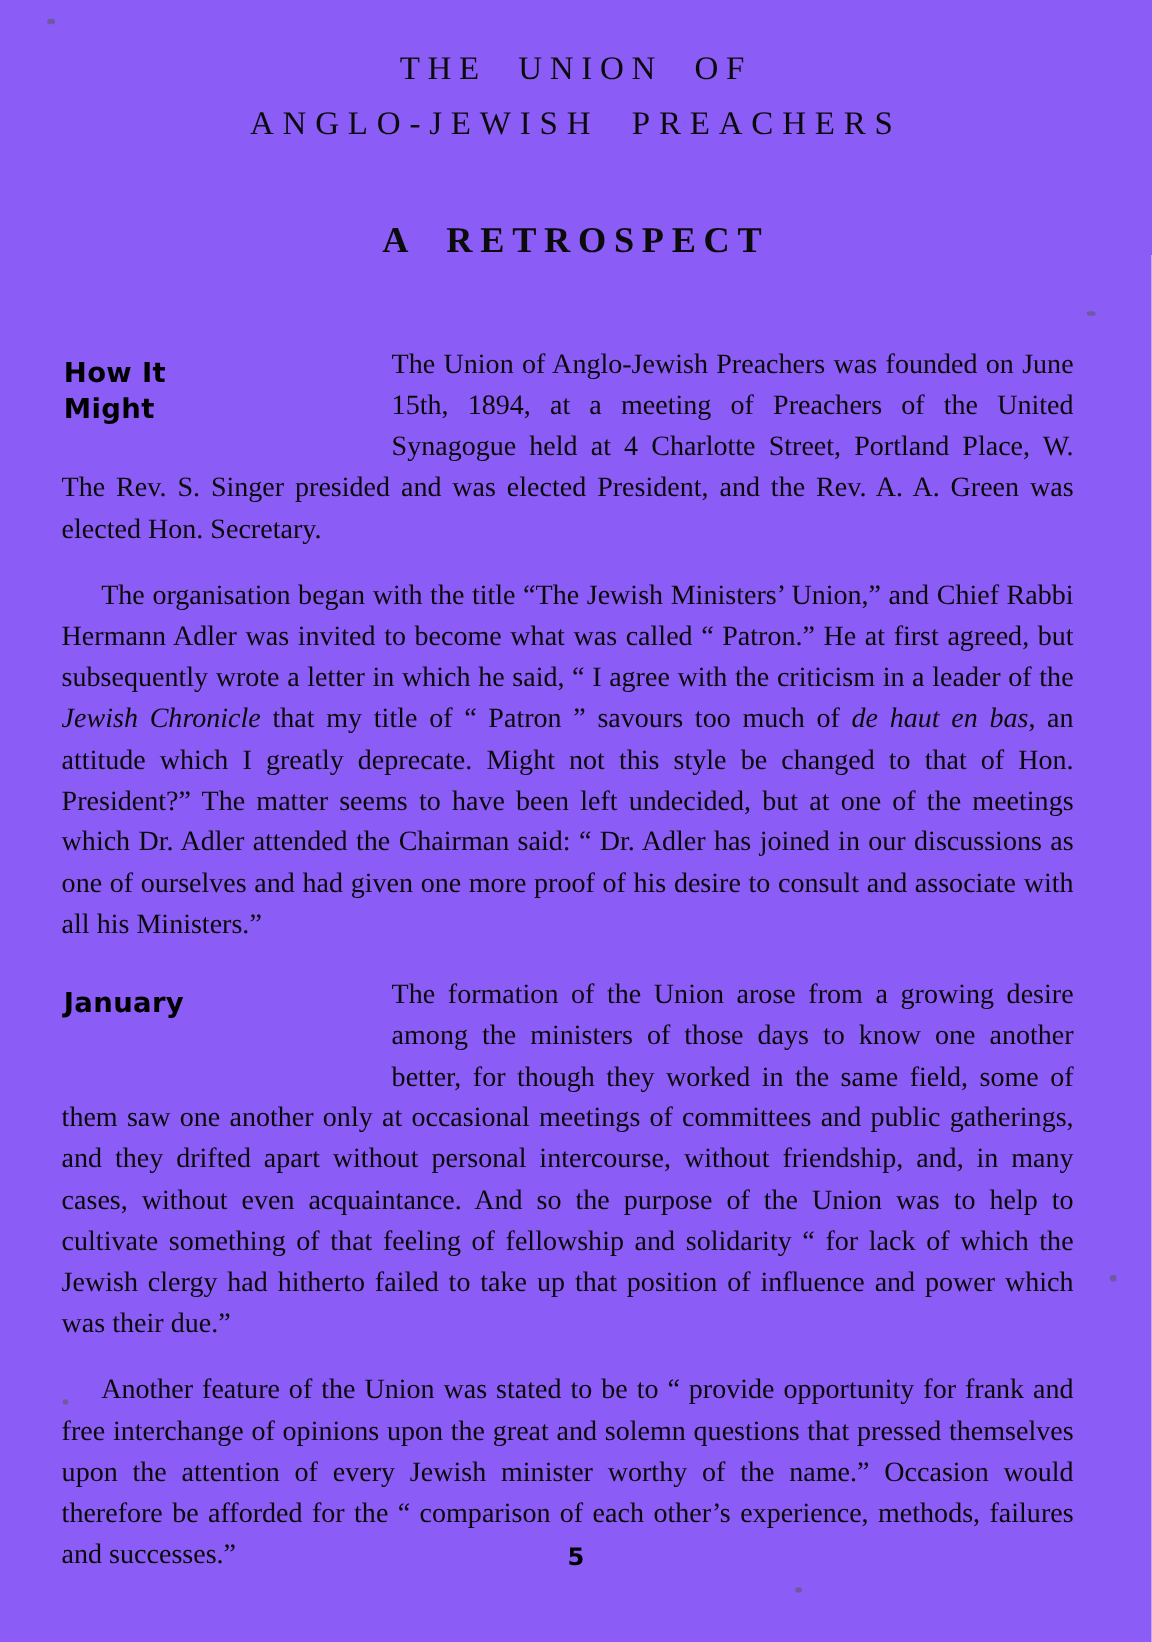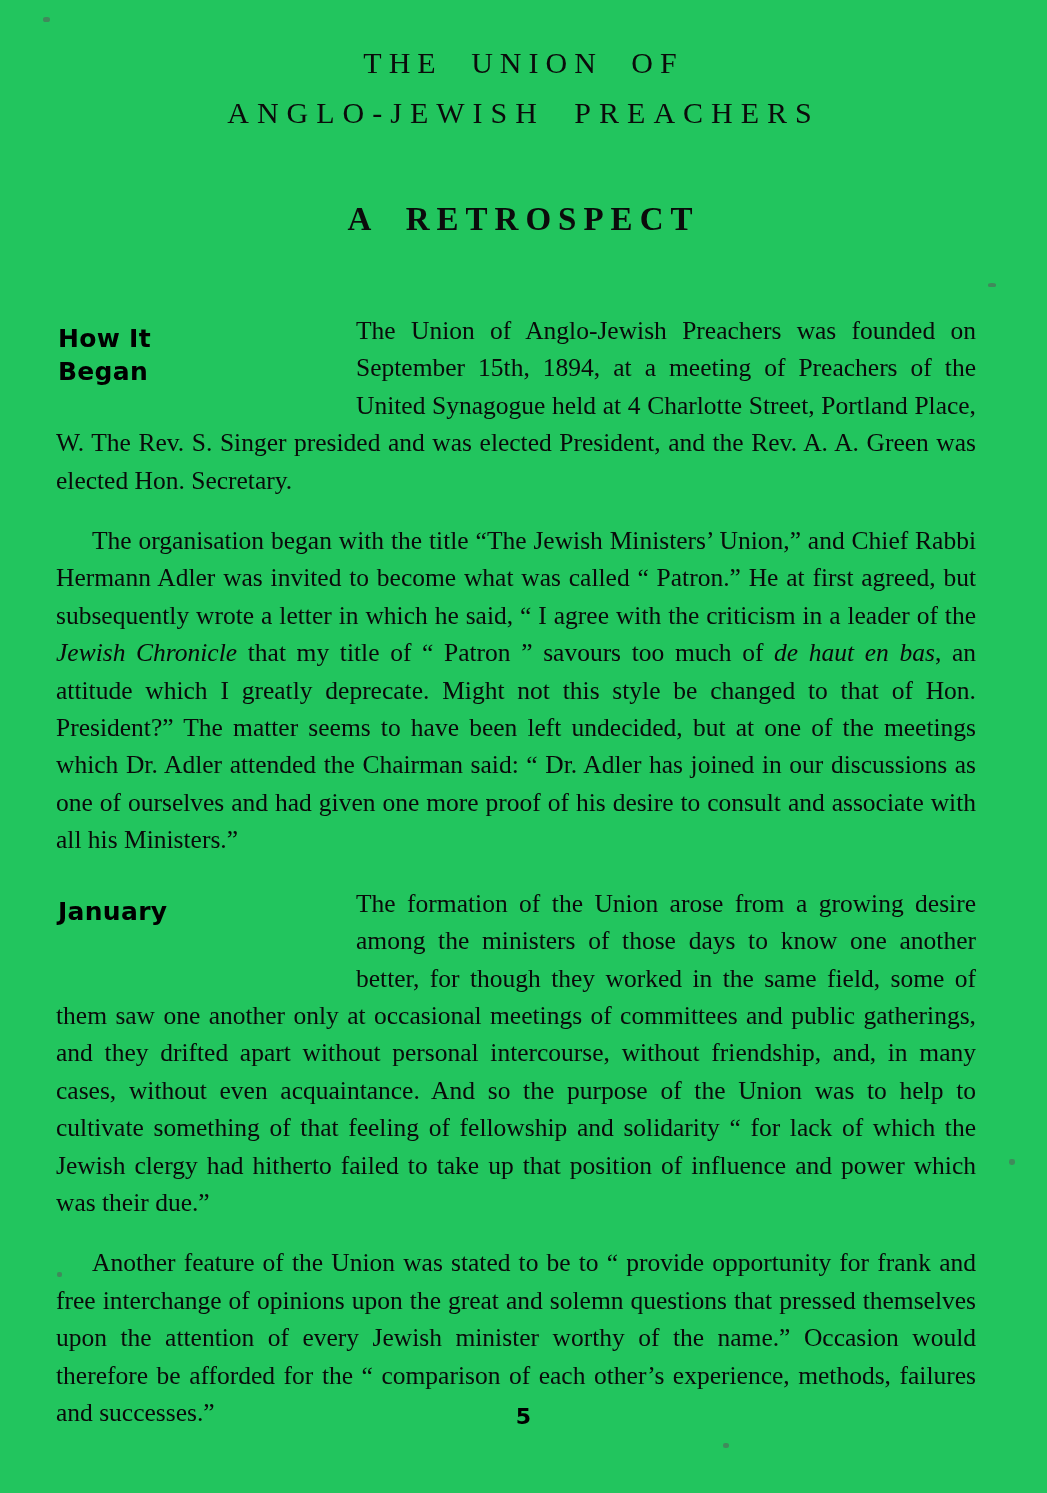--- a/index.html
+++ b/index.html
@@ -10,21 +10,21 @@
   }
   body {
     font-family: "Liberation Serif", "DejaVu Serif", serif;
     color: #000000;
   }
 
   .page {
     position: relative;
     width: 1047px;
     height: 1493px;
-    background: #22c55e;
+    background: #8b5cf6;
     overflow: hidden;
     
     box-sizing: border-box;
   }
 
   
   .speck {
     position: absolute;
     background: #5a5a5a;
     border-radius: 40%;
@@ -141,24 +141,24 @@
     <div class="masthead-line l2">ANGLO-JEWISH PREACHERS</div>
   </header>
 
   <h1 class="subtitle">A RETROSPECT</h1>
 
   <main class="body-block">
 
     <section class="section">
       <div class="side-head">
         <div>How It</div>
-        <div>Began</div>
+        <div>Might</div>
       </div>
 
-      <p class="para keyed">The Union of Anglo-Jewish Preachers was founded on September 15th, 1894, at a meeting of Preachers of the United Synagogue held at 4 Charlotte Street, Portland Place, W.  The Rev. S. Singer presided and was elected President, and the Rev. A. A. Green was elected Hon. Secretary.</p>
+      <p class="para keyed">The Union of Anglo-Jewish Preachers was founded on June 15th, 1894, at a meeting of Preachers of the United Synagogue held at 4 Charlotte Street, Portland Place, W.  The Rev. S. Singer presided and was elected President, and the Rev. A. A. Green was elected Hon. Secretary.</p>
 
       <p class="para indent-first">
         <span>The organisation began with the title “The Jewish Ministers’ Union,” and Chief Rabbi Hermann Adler was invited to become what was called “ Patron.”  He at first agreed, but subsequently wrote a letter in which he said, “ I agree with the criticism in a leader of the </span><span class="it">Jewish Chronicle</span><span> that my title of “ Patron ” savours too much of </span><span class="it">de haut en bas</span><span>, an attitude which I greatly deprecate.  Might not this style be changed to that of Hon. President?”  The matter seems to have been left undecided, but at one of the meetings which Dr. Adler attended the Chairman said: “ Dr. Adler has joined in our discussions as one of ourselves and had given one more proof of his desire to consult and associate with all his Ministers.”</span>
       </p>
     </section>
 
     <section class="section">
       <div class="side-head">
         <div>January</div>
       </div>

